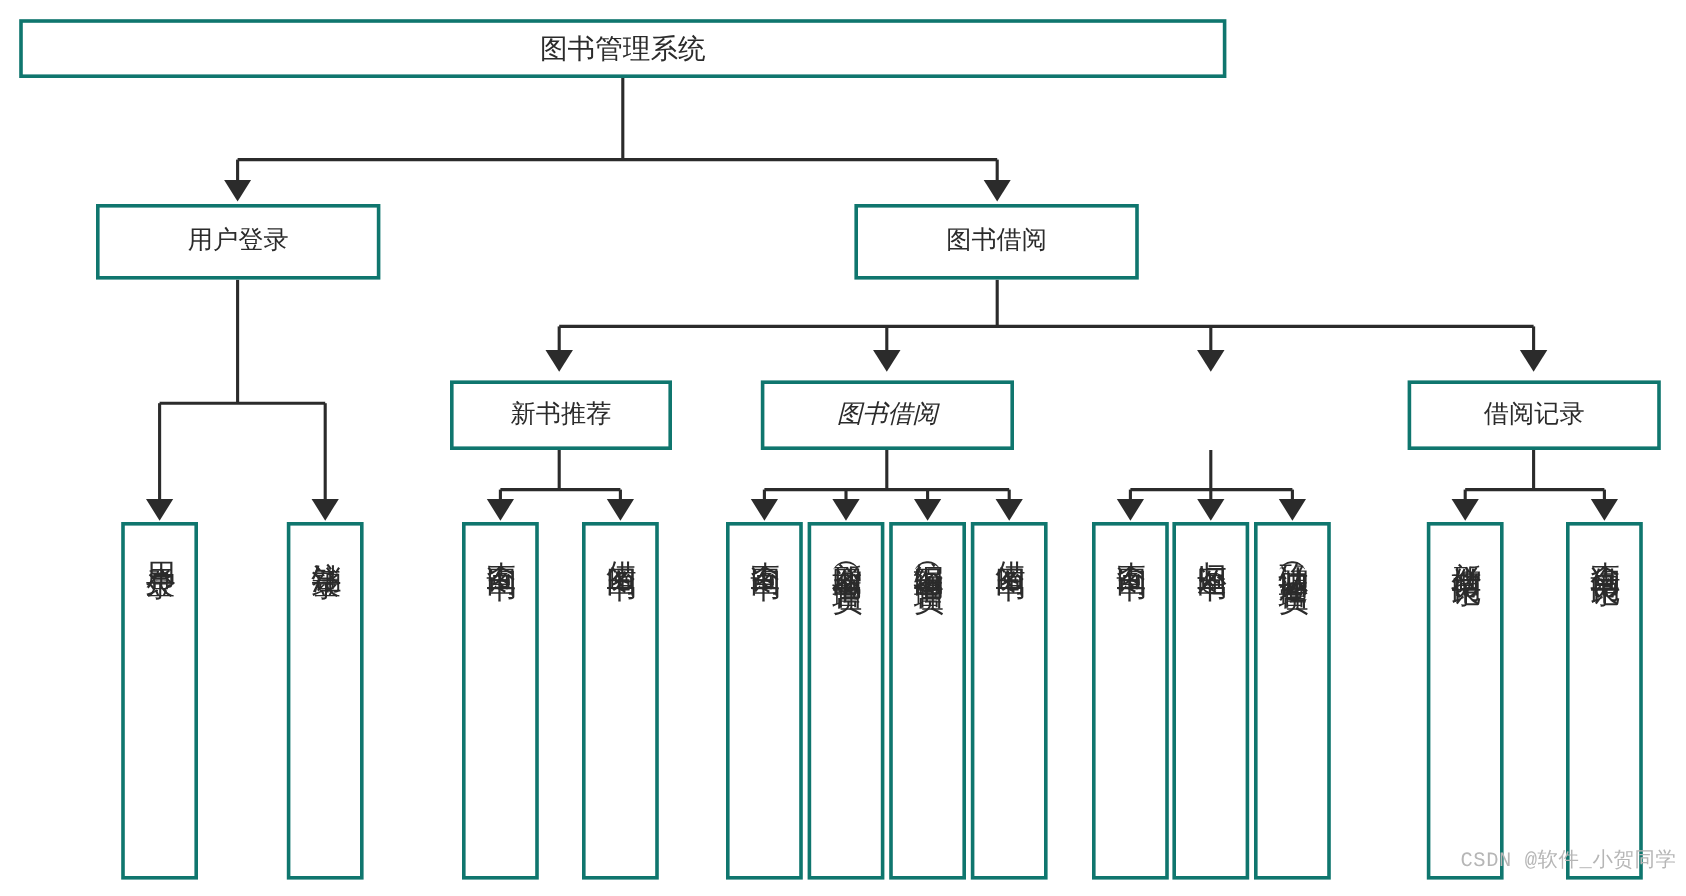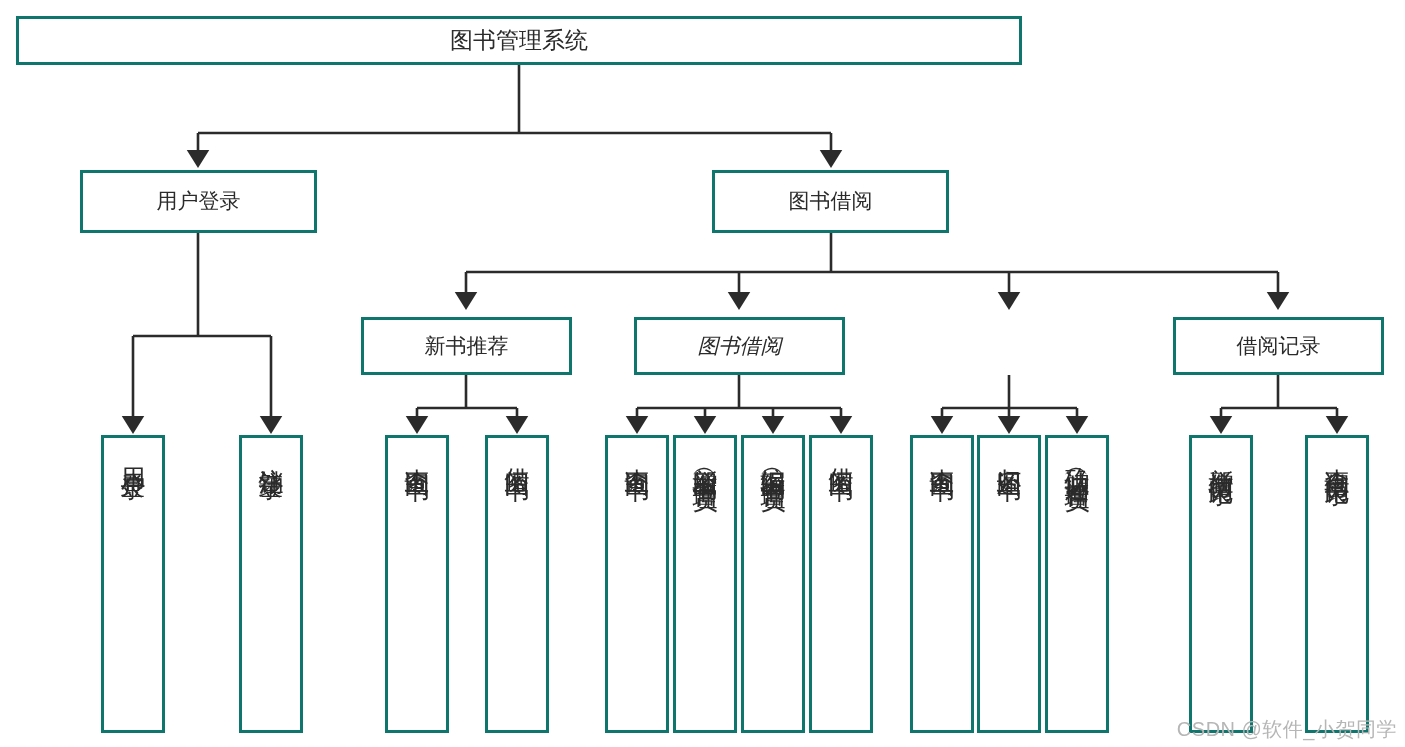--- a/index.html
+++ b/index.html
@@ -46,25 +46,26 @@
     text-orientation:upright;
     font-size:25px;
     letter-spacing:3px;
     line-height:1;
     white-space:nowrap;
   }
 
   .watermark{
     position:absolute;
     right:8px;
-    bottom:4px;
-    font-size:20px;
+    bottom:19px;
+    font-size:17px;
     color:#b6b6b6;
     white-space:nowrap;
     letter-spacing:0.5px;
+    font-family:Liberation Mono, monospace;
   }
 </style>
 </head>
 <body>
 
 <div id="canvas">
 
   <svg class="edges" viewBox="0 0 1405 747">
     <defs>
       <marker id="arw" markerWidth="10" markerHeight="10" refX="3.2" refY="5" orient="auto" markerUnits="strokeWidth">
@@ -119,21 +120,21 @@
     <span class="lbl">图书管理系统</span>
   </div>
 
   <div class="node n-l1" style="left:80px;top:170px;width:237px;height:63px;">
     <span class="lbl">用户登录</span>
   </div>
   <div class="node n-l1" style="left:712px;top:170px;width:237px;height:63px;">
     <span class="lbl">图书借阅</span>
   </div>
 
-  <div class="node n-l2" style="left:361px;top:317px;width:211px;height:58px;">
+  <div class="node n-l2" style="left:375px;top:317px;width:185px;height:58px;">
     <span class="lbl">新书推荐</span>
   </div>
   <div class="node n-l2" style="left:634px;top:317px;width:211px;height:58px;font-style:italic;">
     <span class="lbl">图书借阅</span>
   </div>
   <div class="node n-l2" style="left:1173px;top:317px;width:211px;height:58px;">
     <span class="lbl">借阅记录</span>
   </div>
 
   <div class="node leaf" style="left:101px;top:435px;width:64px;height:298px;">

